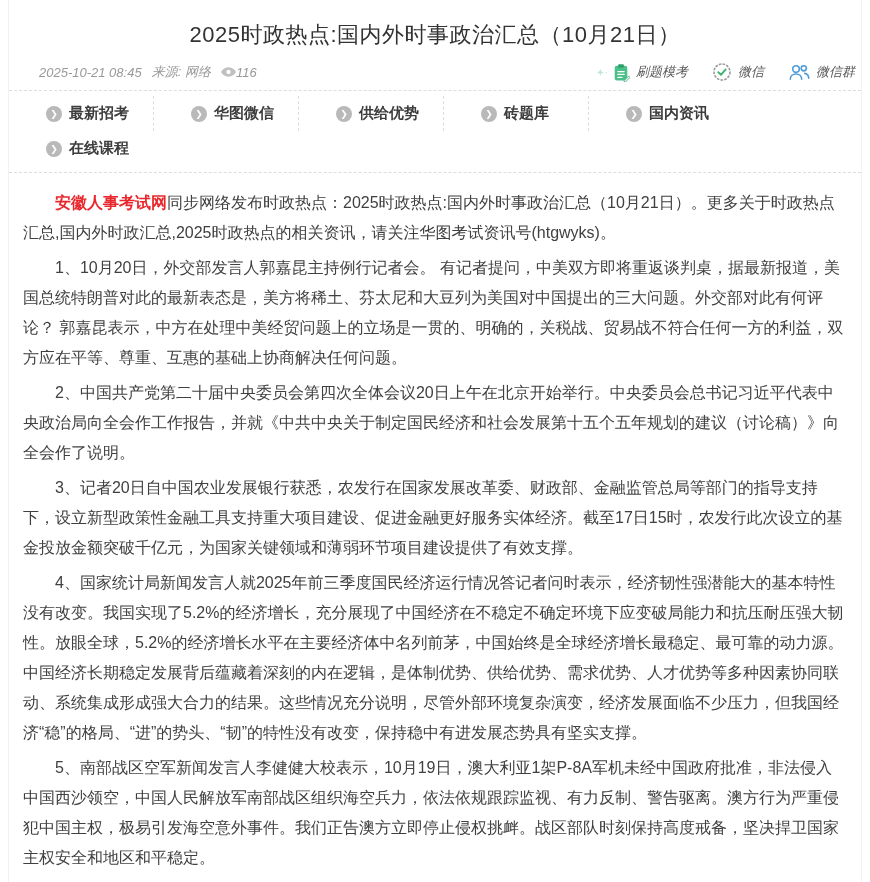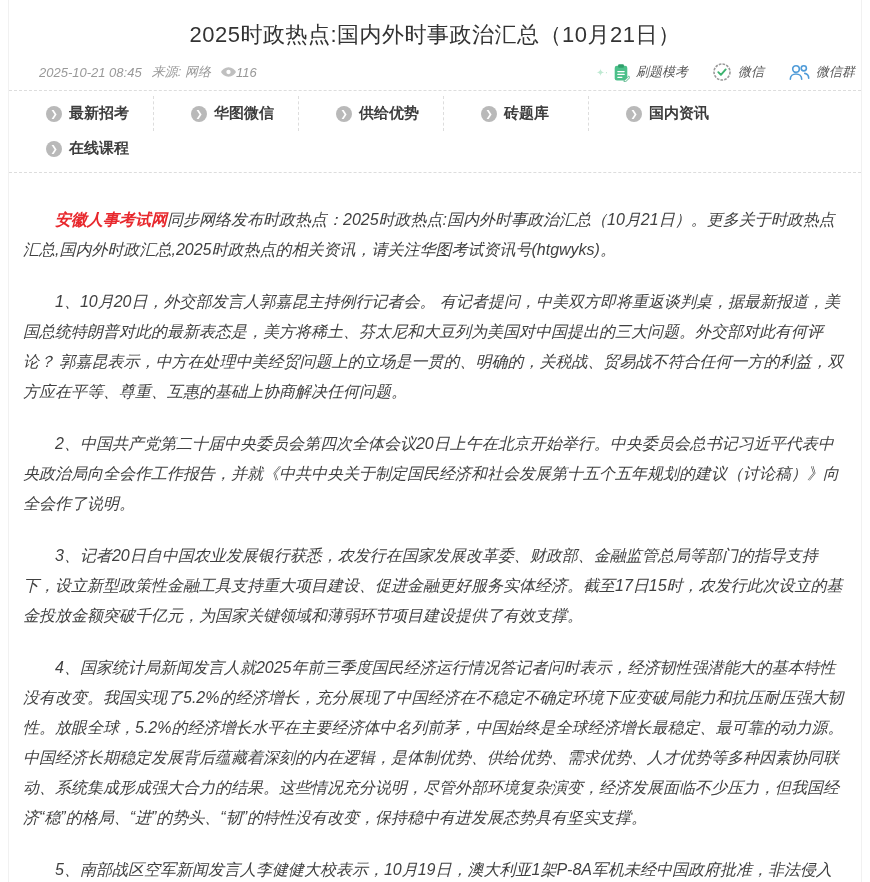--- a/index.html
+++ b/index.html
@@ -75,21 +75,21 @@
     font-weight: bold;
   }
   
   .article {
     position: relative;
     padding: 10px 14px 26px;
     font-size: 16px;
     line-height: 30px;
     color: #404040;
   }
-  .article p { margin: 22px 0; text-indent: 2em; font-style: italic; }
+  .article p { margin: 5px 0; text-indent: 2em; }
   .article p.section-heading { font-weight: bold; color: #333; }
   a.red-link { color: #e8282d; font-weight: bold; text-decoration: none; cursor: pointer; }
 </style>
 </head>
 <body>
 
 <div class="page">
 
   <h1 class="page-title">2025时政热点:国内外时事政治汇总（10月21日）</h1>
 

